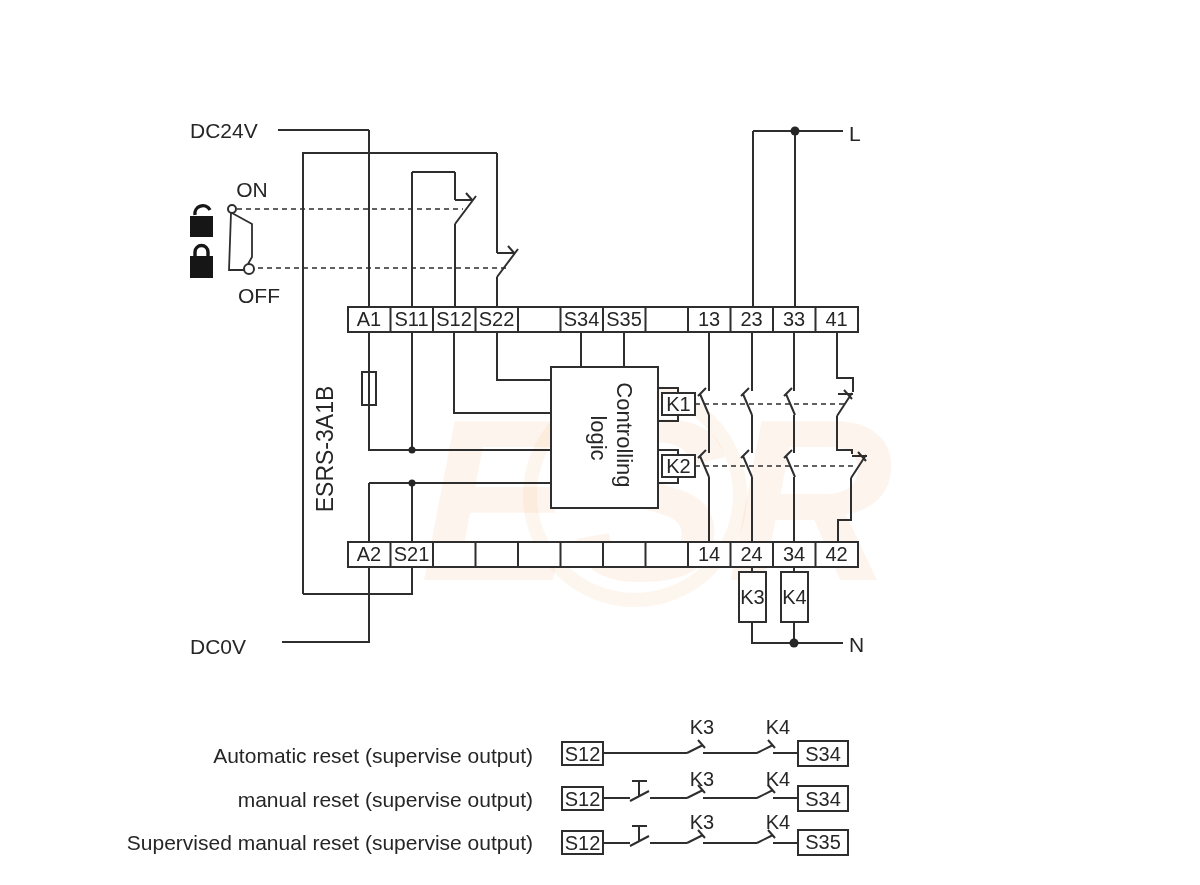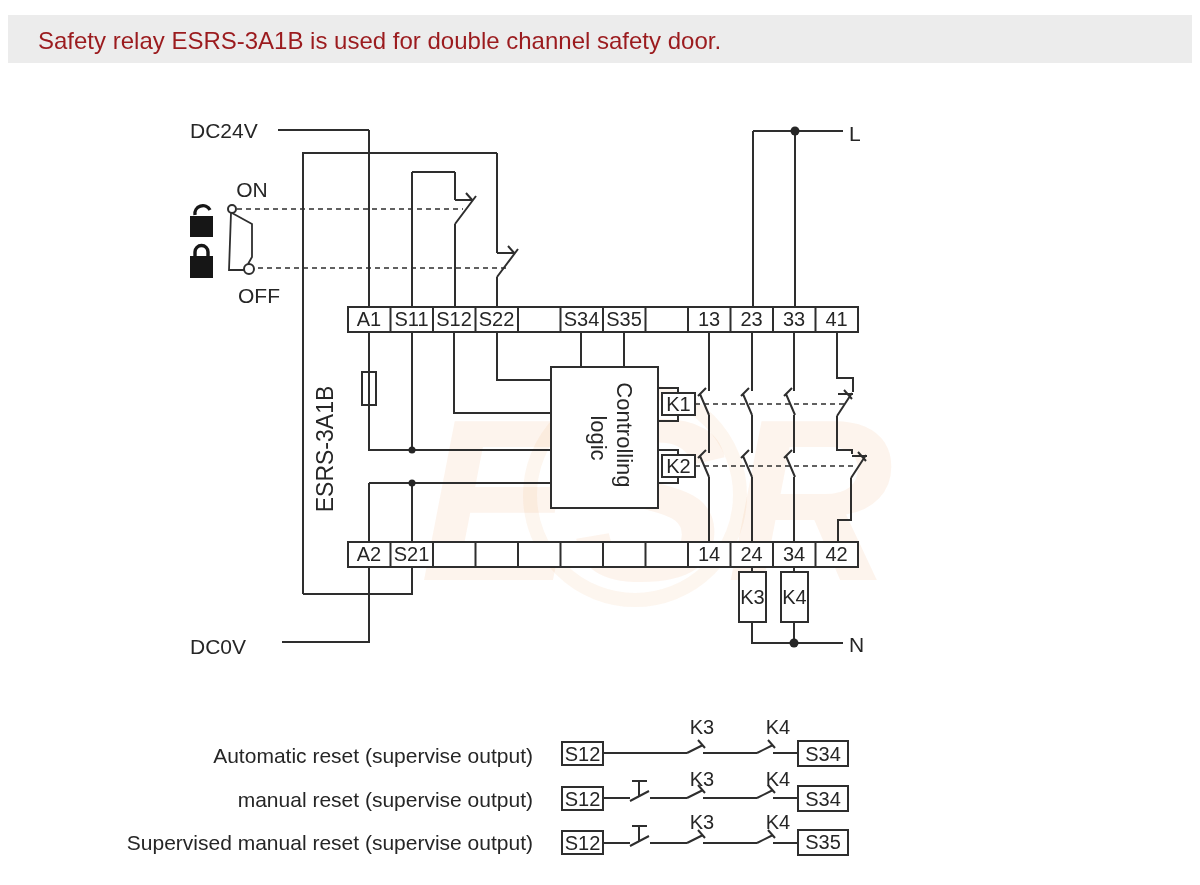--- a/index.html
+++ b/index.html
@@ -22,23 +22,20 @@
   .lockbody{fill:#161616;stroke:none;}
   .lockarc{fill:none;stroke:#161616;stroke-width:3.4;}
   .wm-text{font-size:230px;font-weight:700;font-style:italic;fill:rgba(232,150,75,0.10);}
   .wm-ring{fill:none;stroke:rgba(232,150,75,0.09);stroke-width:14;}
 </style>
 </head>
 <body>
 
 <div class="page">
 
-  <div class="banner">
-    <div class="title">Safety relay ESRS-3A1B is used for double channel safety door.</div>
-  </div>
 
   <svg width="1200" height="885" viewBox="0 0 1200 885">
 
     <g>
       <text class="wm-text" x="420" y="580">ESR</text>
       <circle class="wm-ring" cx="635" cy="495" r="105"></circle>
     </g>
 
     <g>
       <path class="wire" d="

